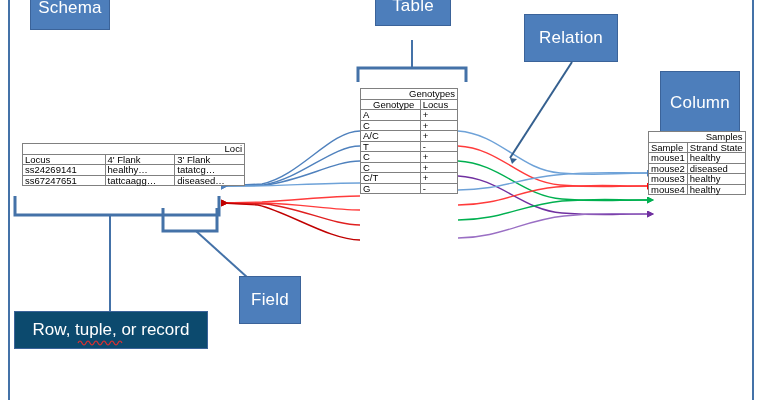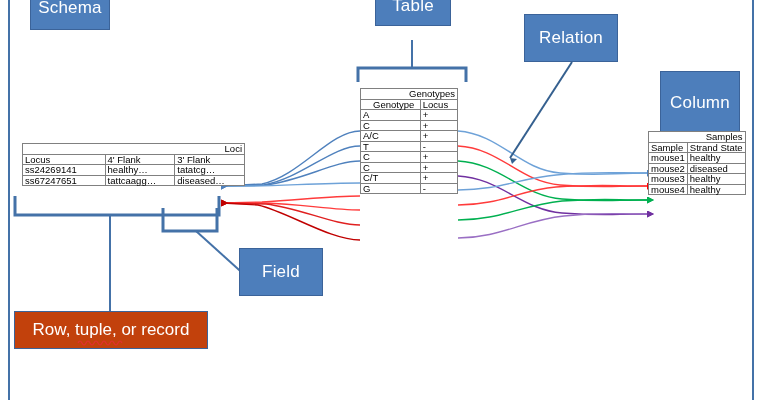--- a/index.html
+++ b/index.html
@@ -11,21 +11,21 @@
   
   .page-border{position:absolute;background:#4472a8;}
 
   
   .callout{position:absolute;background:#4d7ebb;border:1px solid #3b6399;
            color:#ffffff;display:flex;align-items:center;justify-content:center;
            font-size:17px;letter-spacing:.2px;box-sizing:border-box;}
   .callout span{pointer-events:none;white-space:nowrap;}
 
   
-  .rowcallout{position:absolute;background:#c2410c;border:1px solid #3b6399;
+  .rowcallout{position:absolute;background:#0c4a6e;border:1px solid #3b6399;
               color:#fff;font-size:17px;box-sizing:border-box;
               display:flex;align-items:center;justify-content:center;}
 
   
   table.dt{position:absolute;border-collapse:collapse;background:#ffffff;
            font-size:9.5px;color:#000;}
   table.dt td,table.dt th{border:1px solid #808080;padding:0 2px;
            font-weight:normal;text-align:left;white-space:nowrap;
            background:#ffffff;line-height:1;}
   table.dt .title{text-align:right;}
@@ -125,21 +125,21 @@
   </div>
 
   <div class="callout" style="left:524px;top:14px;width:94px;height:48px;">
     <span>Relation</span>
   </div>
 
   <div class="callout" style="left:660px;top:71px;width:80px;height:63px;">
     <span>Column</span>
   </div>
 
-  <div class="callout" style="left:239px;top:248px;width:84px;height:48px;">
+  <div class="callout" style="left:239px;top:276px;width:62px;height:48px;">
     <span>Field</span>
   </div>
 
   <div class="rowcallout" style="left:14px;top:311px;width:194px;height:38px;">
     <span id="rowlabel">Row, tuple, or record</span>
   </div>
 
   <svg class="sqline" width="60" height="6" style="left:78px;top:339px;">
     <path d="M0,4 q2,-4 4,0 t4,0 t4,0 t4,0 t4,0 t4,0 t4,0 t4,0 t4,0 t4,0 t4,0" fill="none" stroke="#e03030" stroke-width="1.2"></path>
   </svg>

